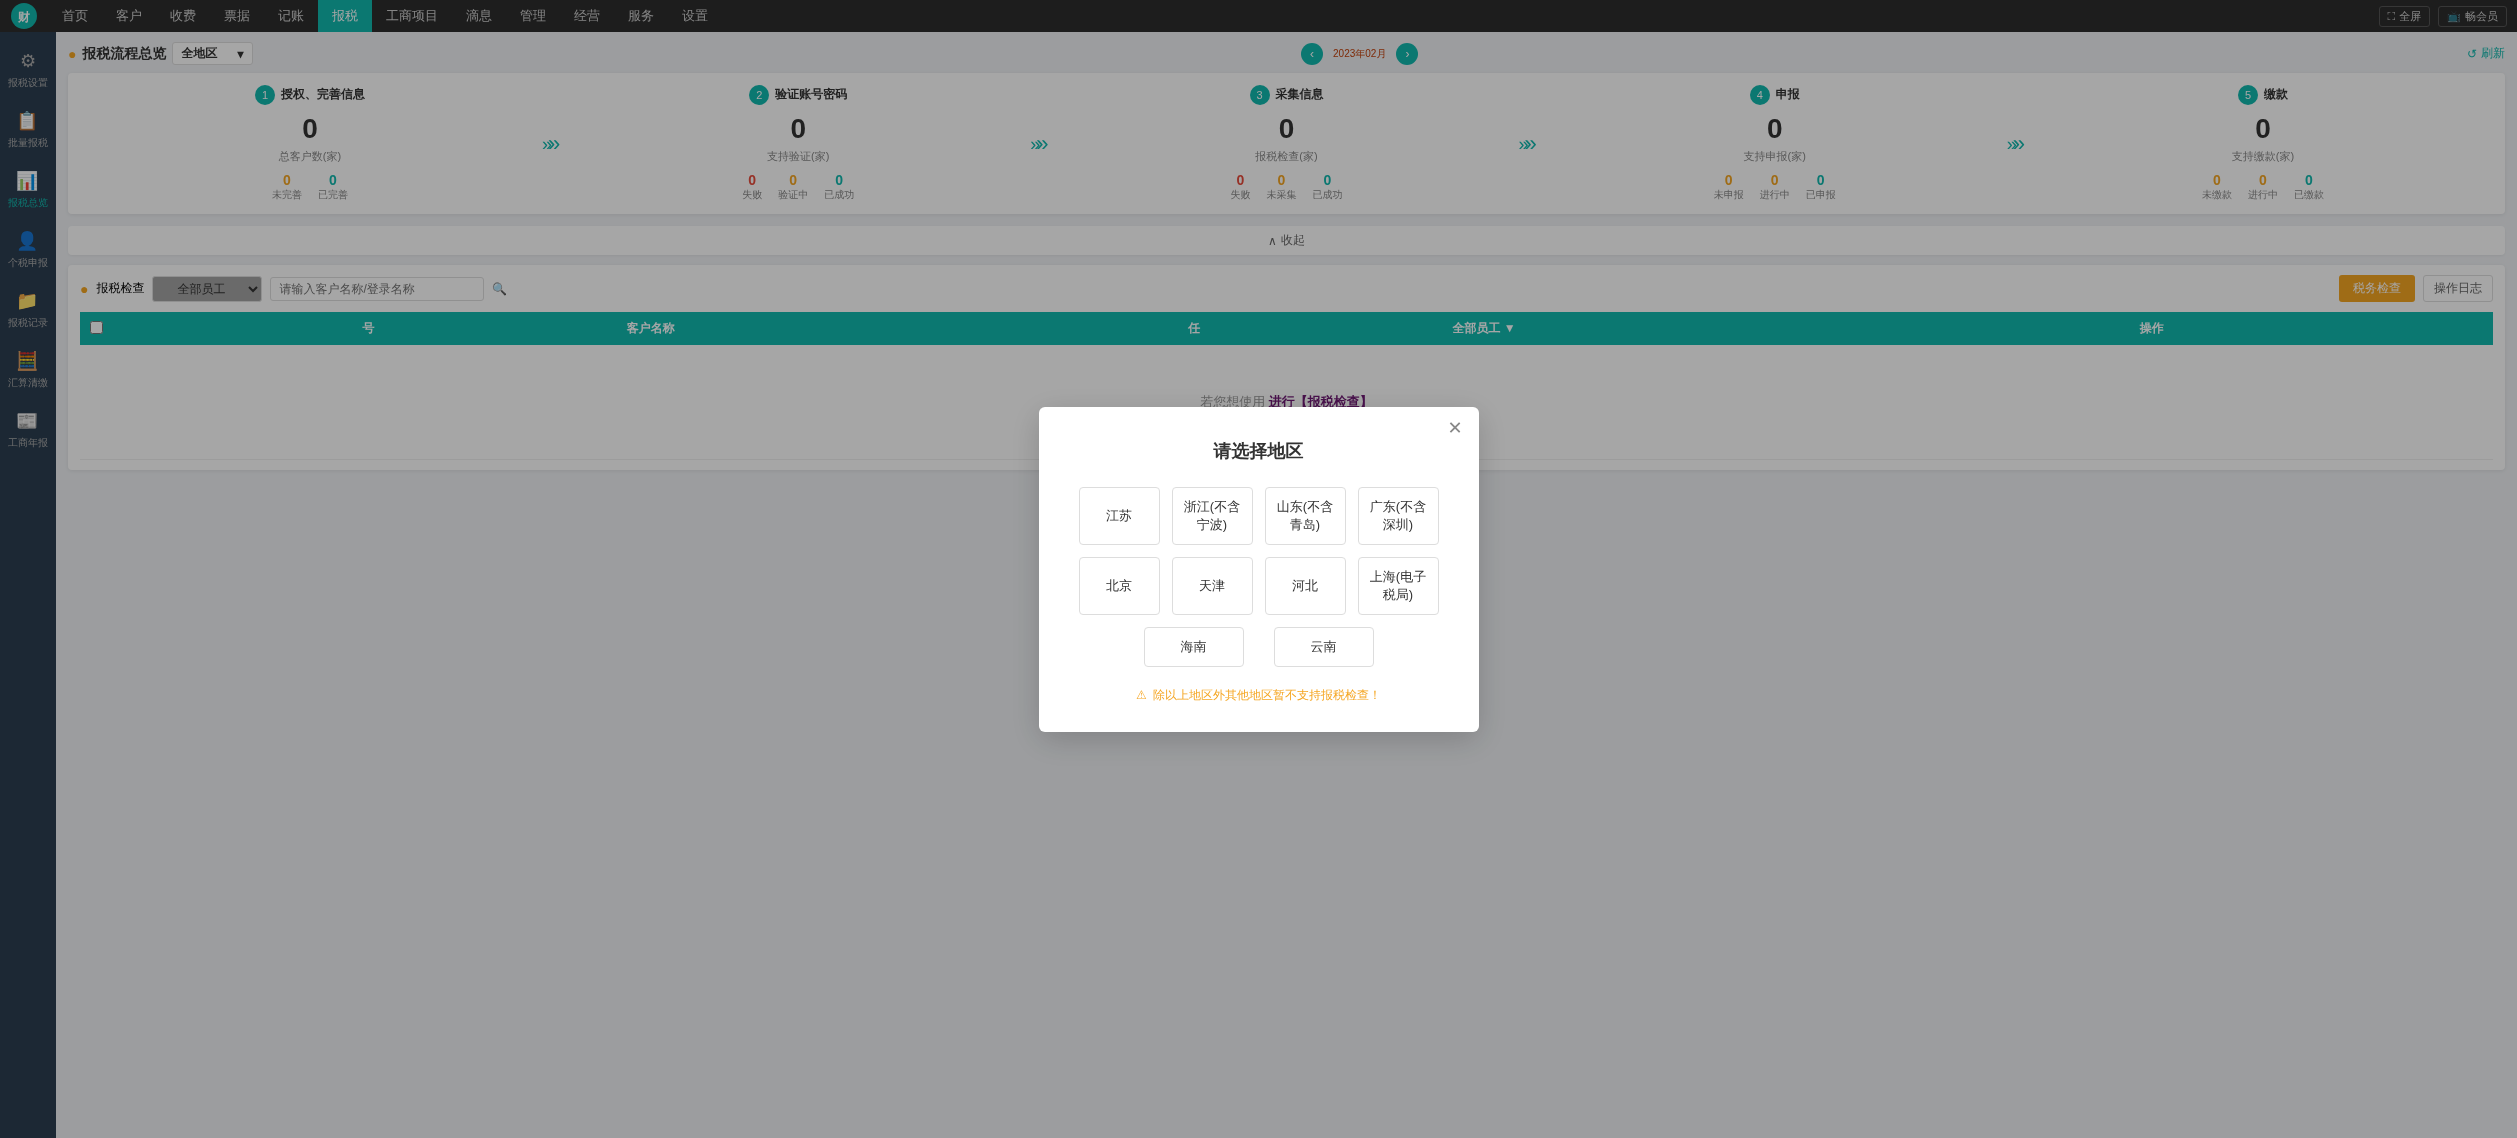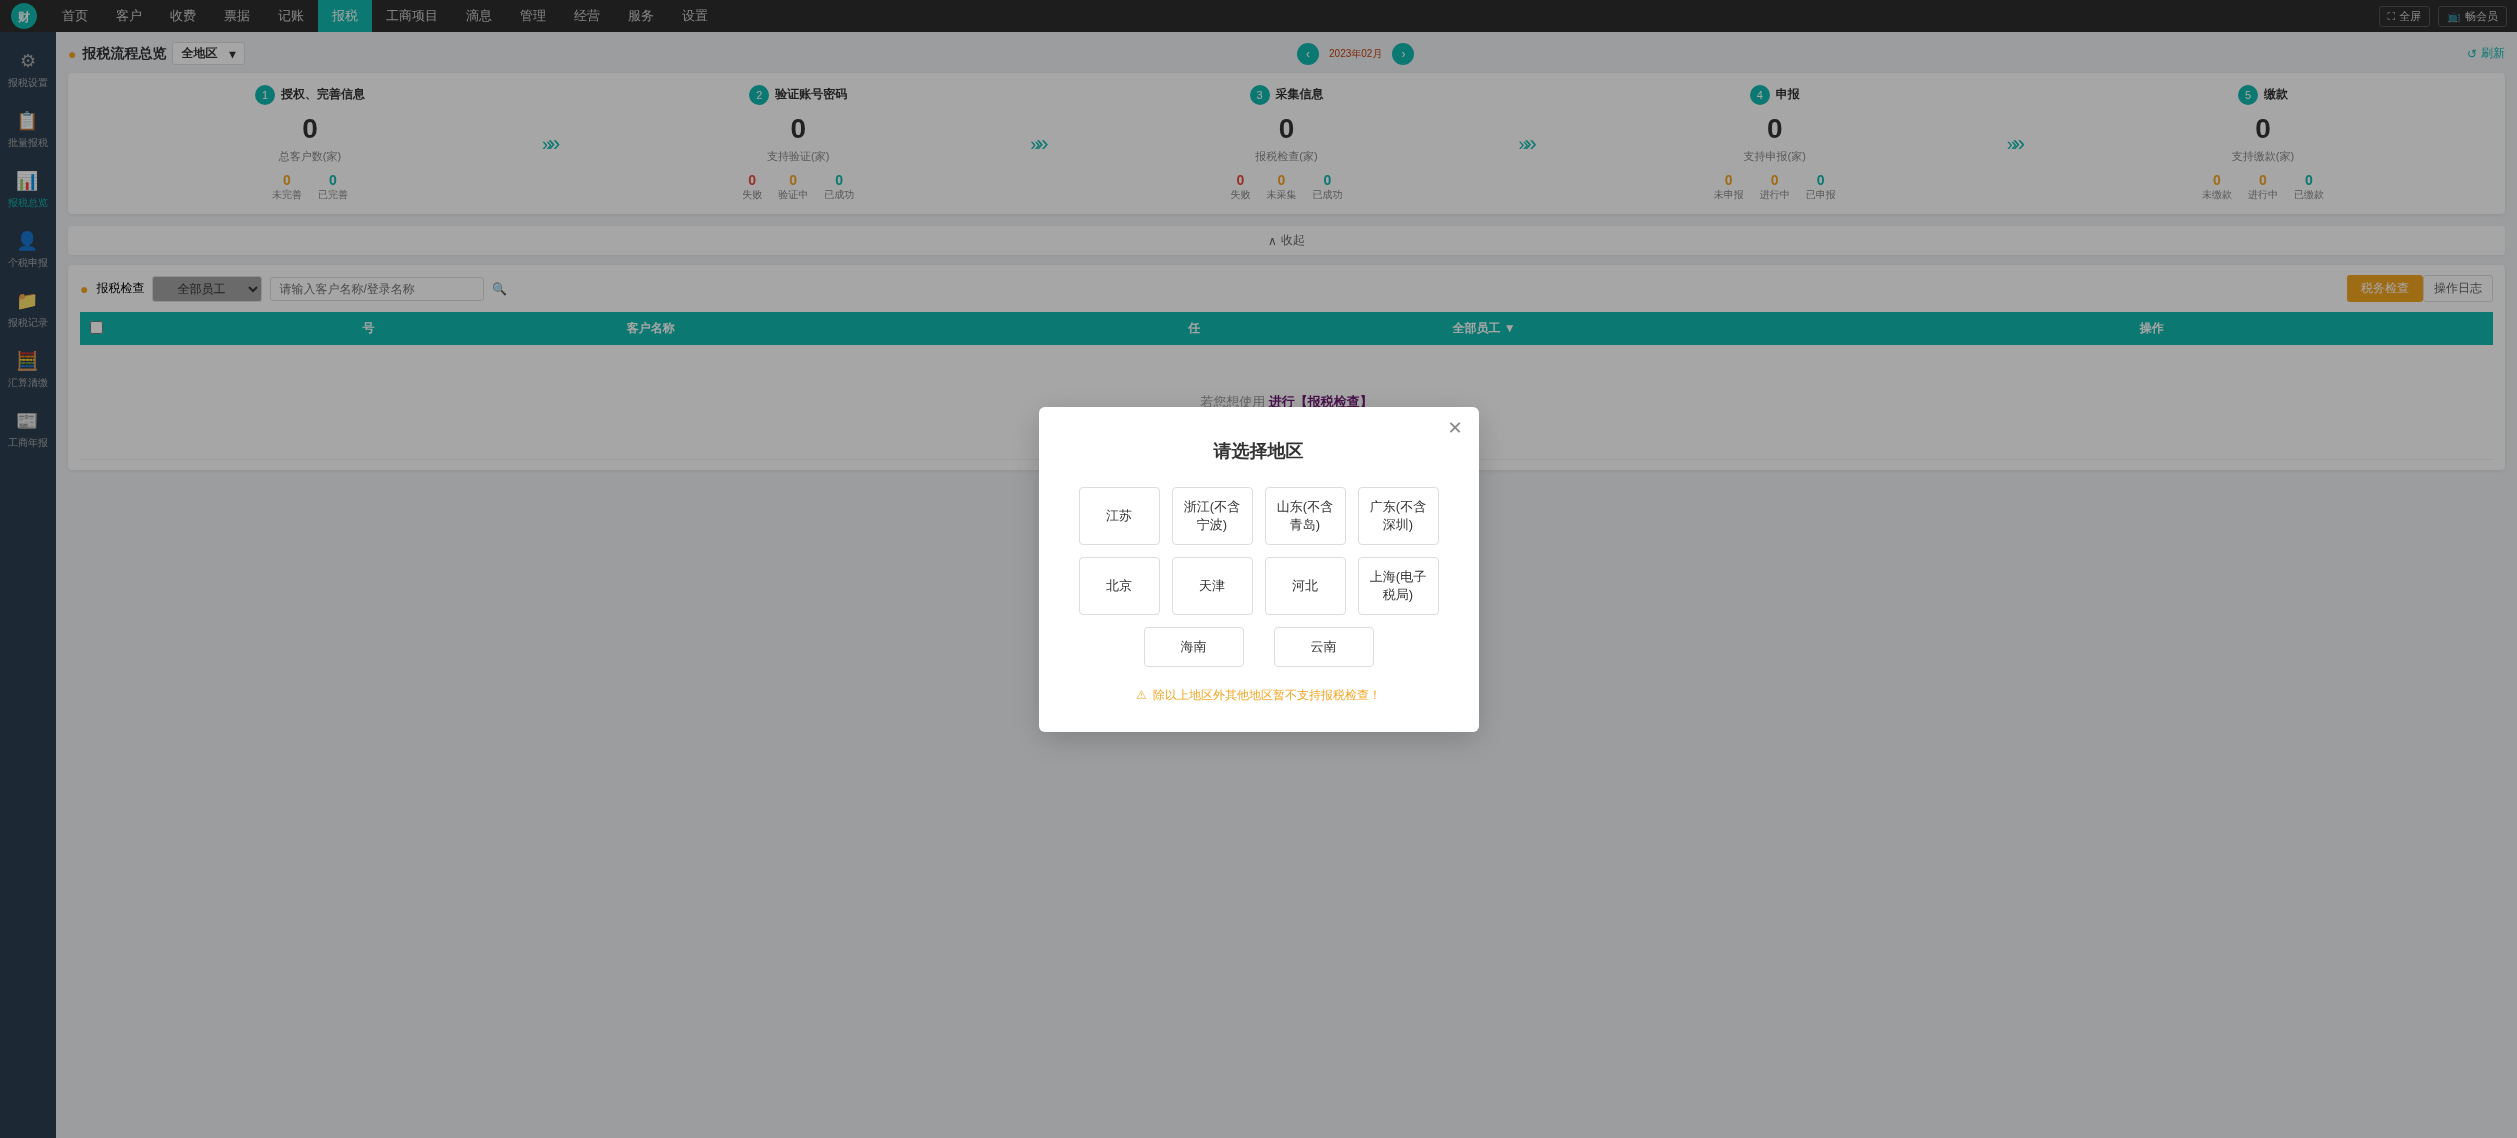--- a/index.html
+++ b/index.html
@@ -33,21 +33,21 @@
     }
     .sidebar-item.active { color: #12b8ae; }
     .sidebar-icon { font-size: 18px; }
 
     
     .main-content { flex: 1; overflow-y: auto; background: #f0f2f5; padding: 0; }
 
     
     .content-area { padding: 10px 12px; }
     .section-title { font-size: 14px; font-weight: bold; color: #333; display: flex; align-items: center; gap: 6px; }
-    .region-selector { display: flex; align-items: center; gap: 12px; cursor: pointer; color: #333; font-size: 12px; border: 1px solid #ddd; border-radius: 3px; padding: 2px 8px; background: #fff; }
+    .region-selector { display: flex; align-items: center; gap: 20px; cursor: pointer; color: #333; font-size: 12px; border: 1px solid #ddd; border-radius: 3px; padding: 2px 8px; background: #fff; }
     .date-nav-btn { width: 22px; height: 22px; border-radius: 50%; background: #12b8ae; color: #fff; border: none; cursor: pointer; display: flex; align-items: center; justify-content: center; font-size: 12px; }
     .date-text { font-size: 10px; color: #c2410c; }
 
     .refresh-btn { color: #12b8ae; cursor: pointer; font-size: 12px; display: flex; align-items: center; gap: 4px; }
 
     
     .steps-row {
       display: flex; align-items: stretch; background: #fff; border-radius: 4px; padding: 12px 8px; gap: 0; margin-bottom: 12px; position: relative;
       box-shadow: 0 1px 4px rgba(0,0,0,0.08);
     }
@@ -351,21 +351,21 @@
 
       <div class="tax-check-section">
         <div class="tax-check-header">
           <span class="orange-dot">●</span>
           <span>报税检查</span>
           <div class="filter-row">
             <select class="filter-select"><option>全部员工</option></select>
             <input class="search-input" type="text" placeholder="请输入客户名称/登录名称" style="">
             <span style="cursor:pointer;color:#888;">🔍</span>
           </div>
-          <div style="margin-left:auto;display:flex;padding-left:28px;">
+          <div style="margin-left:auto;display:flex;gap:8px;padding-left:28px;">
             <button class="check-btn">税务检查</button>
             <button class="log-btn">操作日志</button>
           </div>
         </div>
 
         <div class="table-wrap">
           <table class="data-table">
             <thead>
               <tr>
                 <th><input type="checkbox" style=""></th>

